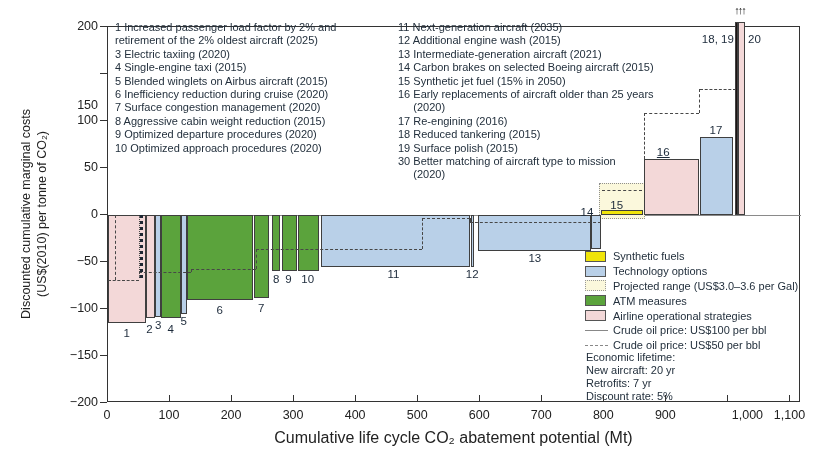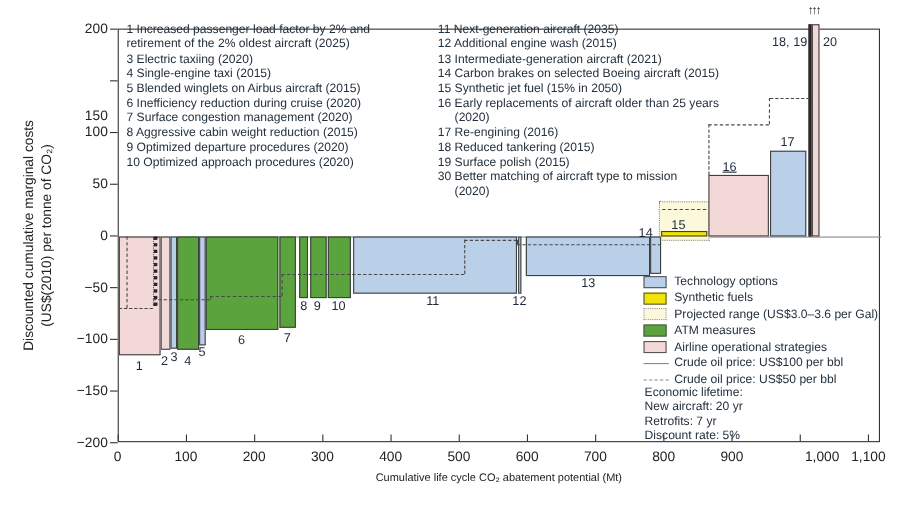--- a/index.html
+++ b/index.html
@@ -11,21 +11,21 @@
   .bar{position:absolute;border:1px solid #3f3f3f;box-sizing:border-box;}
   .projbox{position:absolute;border:1.5px dotted #8f8f8f;box-sizing:border-box;}
   .dseg-h{position:absolute;height:0;border-top:1.4px dashed #474747;}
   .dseg-v{position:absolute;width:0;border-left:1.4px dashed #474747;}
   .dot{border-style:dotted;}
   .blabel{position:absolute;font-size:11.5px;color:#1c2a3a;transform:translate(-50%,-50%);white-space:nowrap;}
   .xtick{position:absolute;width:0;height:6px;border-left:1px solid #333;}
   .xticklab{position:absolute;width:46px;text-align:center;font-size:12.5px;color:#222;}
   .ytick{position:absolute;width:7px;height:0;border-top:1px solid #333;}
   .yticklab{position:absolute;width:40px;text-align:right;font-size:12.5px;color:#222;}
-  .xtitle{position:absolute;left:107px;top:429px;width:693px;text-align:center;font-size:10px;color:#222;}
+  .xtitle{position:absolute;left:107px;top:429px;width:693px;text-align:center;font-size:16px;color:#222;}
   .ytitle{position:absolute;left:-150px;top:194px;width:376px;height:40px;transform:rotate(-90deg);
           text-align:center;font-size:12.5px;line-height:1.28;color:#222;}
   .mlist{position:absolute;font-size:11px;line-height:13.4px;color:#23303d;}
   .mlist div{white-space:pre;}
   #legend{position:absolute;left:585px;top:249px;}
   .lrow{display:flex;align-items:center;height:14.8px;}
   .sw{width:21px;height:11px;border:1px solid #555;box-sizing:border-box;margin-right:7px;flex:none;}
   .ln{width:23px;height:0;margin-right:5px;flex:none;}
   .lrow span.lab{font-size:11px;color:#23303d;white-space:nowrap;}
   #legend-footer{position:absolute;left:586px;top:351px;font-size:11px;line-height:13px;color:#23303d;}
@@ -120,26 +120,26 @@
       <div>16 Early replacements of aircraft older than 25 years</div>
       <div>     (2020)</div>
       <div>17 Re-engining (2016)</div>
       <div>18 Reduced tankering (2015)</div>
       <div>19 Surface polish (2015)</div>
       <div>30 Better matching of aircraft type to mission</div>
       <div>     (2020)</div>
     </div>
   <div id="legend">
       <div class="lrow">
+        <div class="sw" style="background: rgb(240, 228, 10);"></div>
+        <span class="lab">Synthetic fuels</span>
+      </div>
+      <div class="lrow">
         <div class="sw" style="background: rgb(185, 208, 232);"></div>
         <span class="lab">Technology options</span>
-      </div>
-      <div class="lrow">
-        <div class="sw" style="background: rgb(240, 228, 10);"></div>
-        <span class="lab">Synthetic fuels</span>
       </div>
       <div class="lrow">
         <div class="sw" style="background: rgb(251, 248, 220); border: 1.5px dotted rgb(153, 153, 153);"></div>
         <span class="lab">Projected range (US$3.0–3.6 per Gal)</span>
       </div>
       <div class="lrow">
         <div class="sw" style="background: rgb(91, 163, 60);"></div>
         <span class="lab">ATM measures</span>
       </div>
       <div class="lrow">

